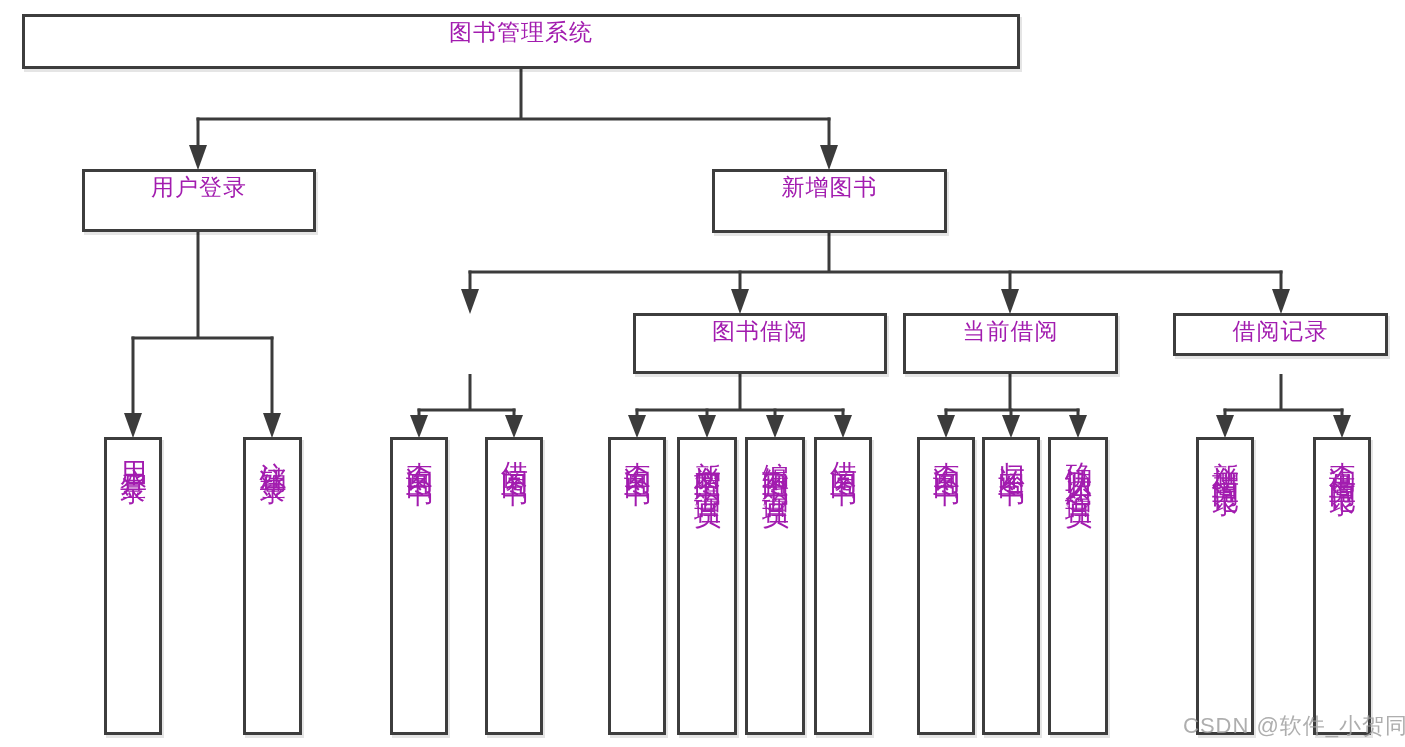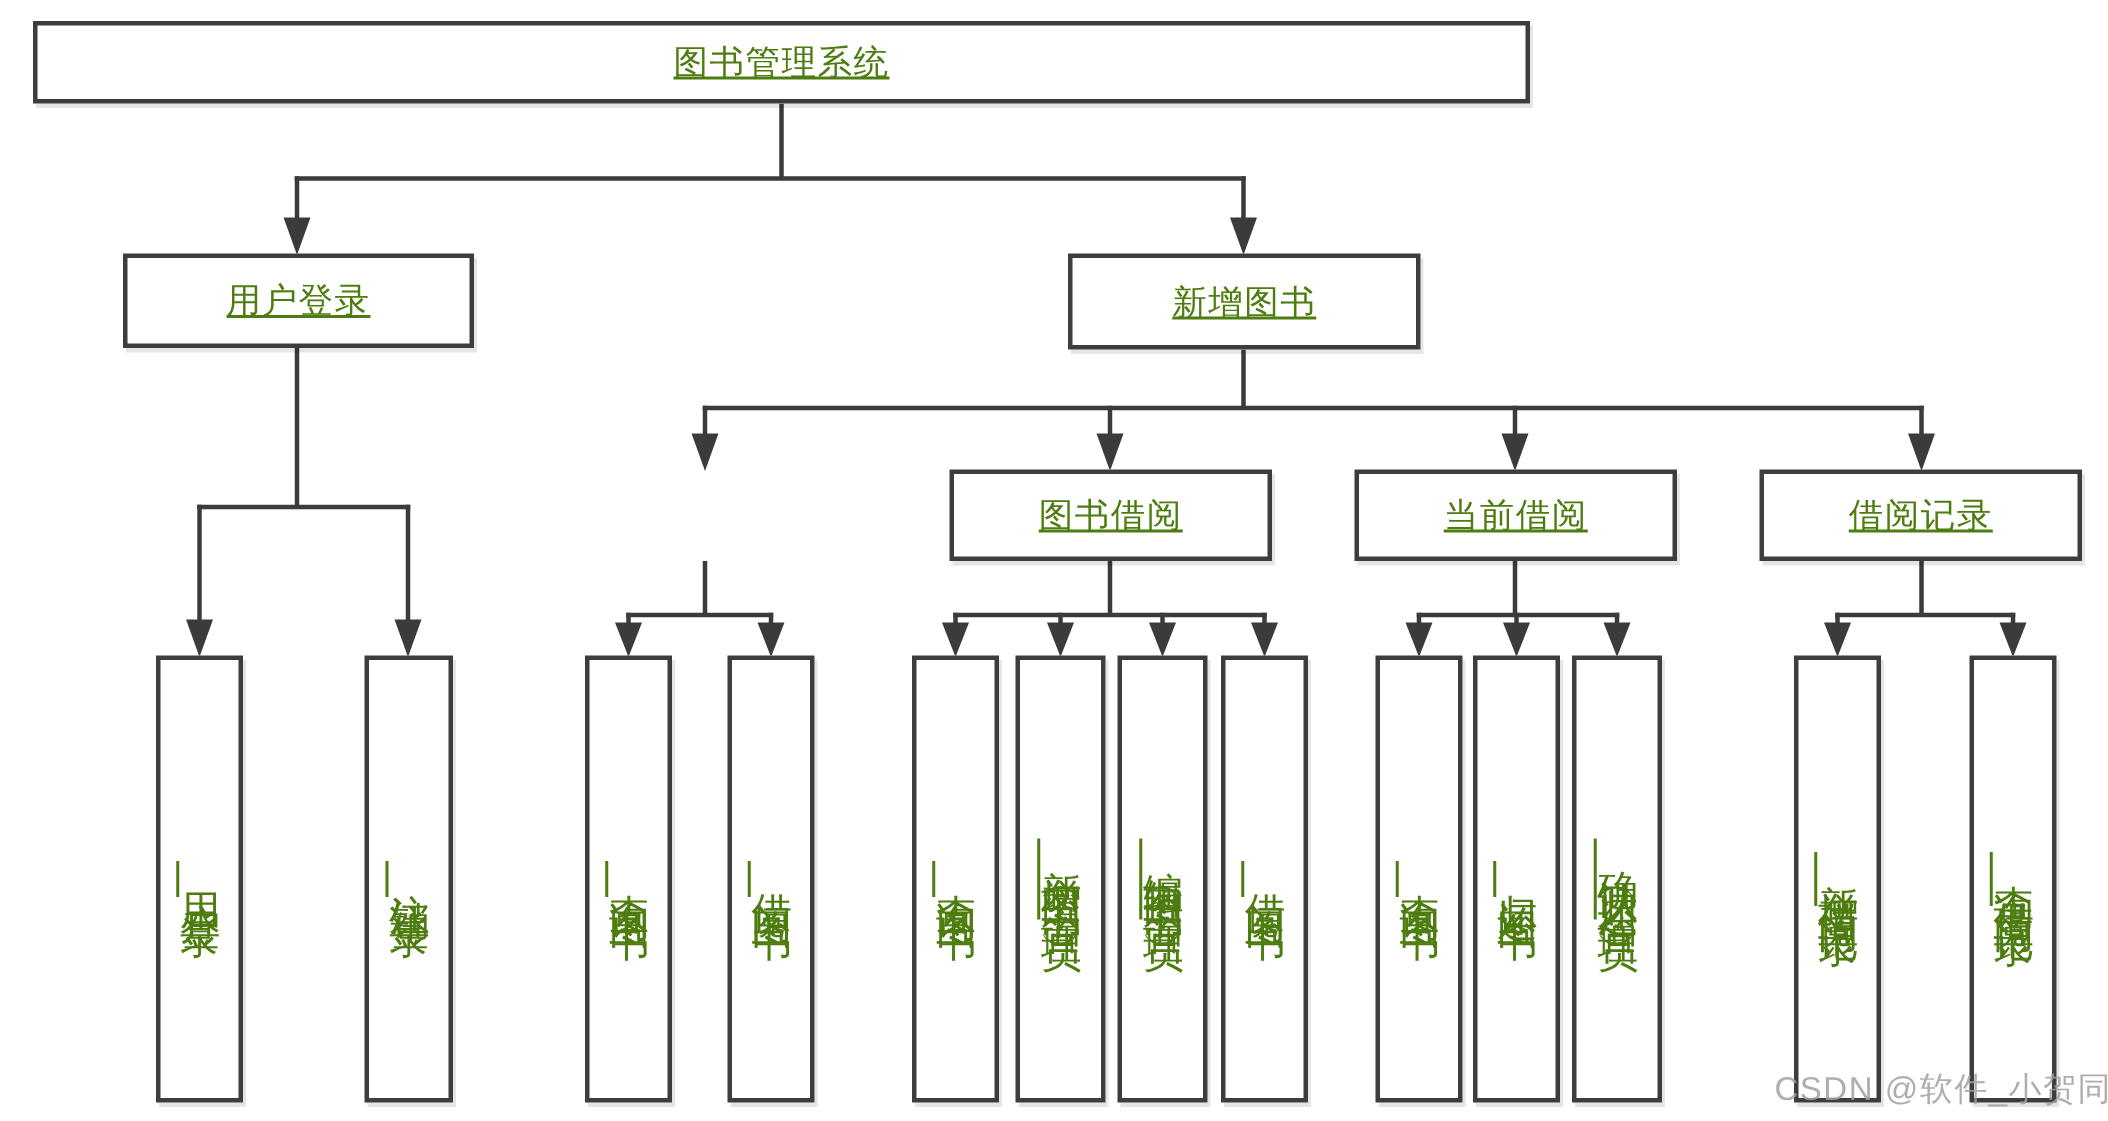--- a/index.html
+++ b/index.html
@@ -11,25 +11,24 @@
     overflow:hidden;
   }
   .connectors{position:absolute;left:0;top:0;width:1405px;height:747px;z-index:1;}
   .connectors path{stroke:#3b3b3b;stroke-width:3;fill:none;}
   .connectors polygon{fill:#3b3b3b;stroke:none;}
   .node{
     position:absolute;
     box-sizing:border-box;
     background:#ffffff;
     border:3px solid #3d3d3d;
-    display:flex;align-items:center;justify-content:center;
-    color:#4d7c0f;
+    display:flex;align-items:flex-start;justify-content:center;
+    color:#a21caf;
     z-index:2;
     box-shadow:2px 3px 0 rgba(0,0,0,0.10);
-    text-decoration:underline;
   }
   .node.h{font-size:23px;letter-spacing:1px;}
   .node.v{font-size:27px;}
   .node.v span{
     writing-mode:vertical-rl;
     letter-spacing:6px;
     line-height:1;
     white-space:nowrap;
   }
   .watermark{
@@ -114,27 +113,27 @@
     <span>图书管理系统</span>
   </div>
 
   <div class="node h" style="left:82px;top:169px;width:234px;height:63px;">
     <span>用户登录</span>
   </div>
   <div class="node h" style="left:712px;top:169px;width:235px;height:64px;">
     <span>新增图书</span>
   </div>
 
-  <div class="node h" style="left:633px;top:313px;width:215px;height:61px;">
+  <div class="node h" style="left:633px;top:313px;width:254px;height:61px;">
     <span>图书借阅</span>
   </div>
   <div class="node h" style="left:903px;top:313px;width:215px;height:61px;">
     <span>当前借阅</span>
   </div>
-  <div class="node h" style="left:1173px;top:313px;width:215px;height:61px;">
+  <div class="node h" style="left:1173px;top:313px;width:215px;height:43px;">
     <span>借阅记录</span>
   </div>
 
   <div class="node v" style="left:104px;top:437px;width:58px;height:298px;">
     <span>用户登录</span>
   </div>
   <div class="node v" style="left:243px;top:437px;width:59px;height:298px;">
     <span>注销登录</span>
   </div>
 

